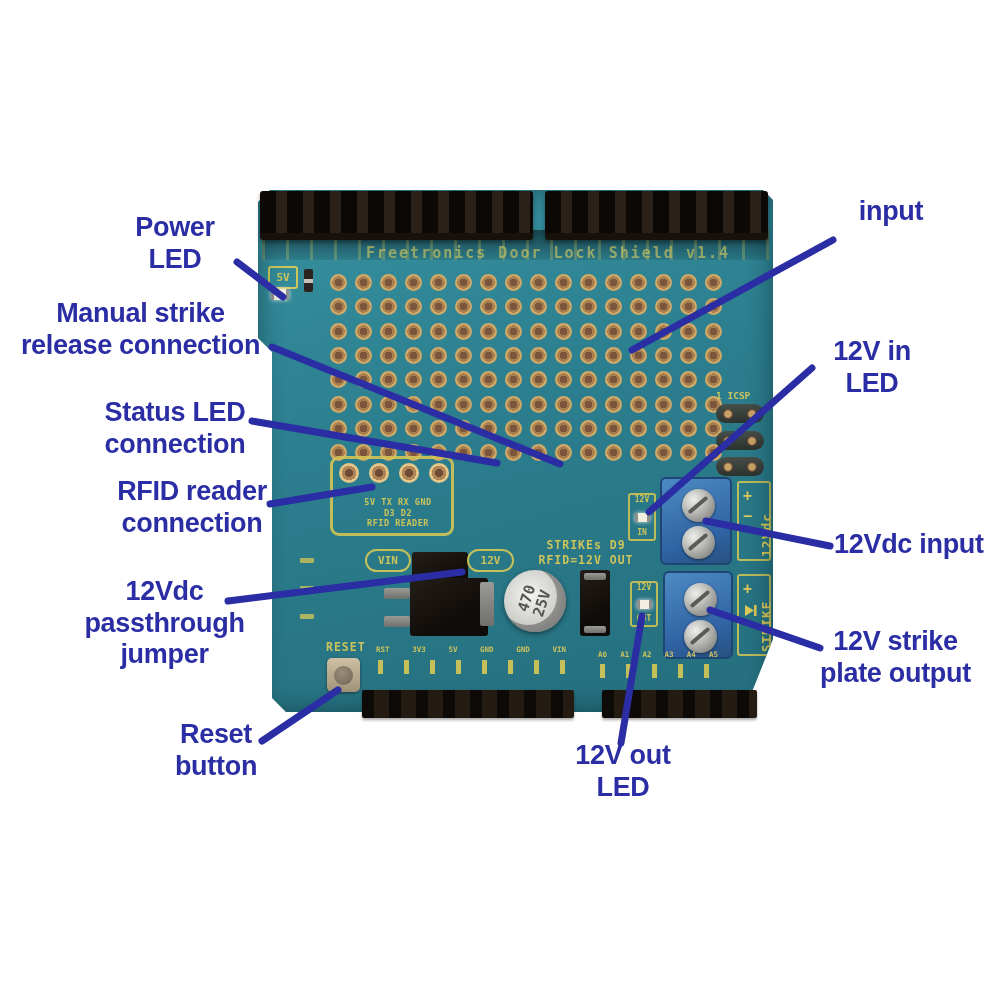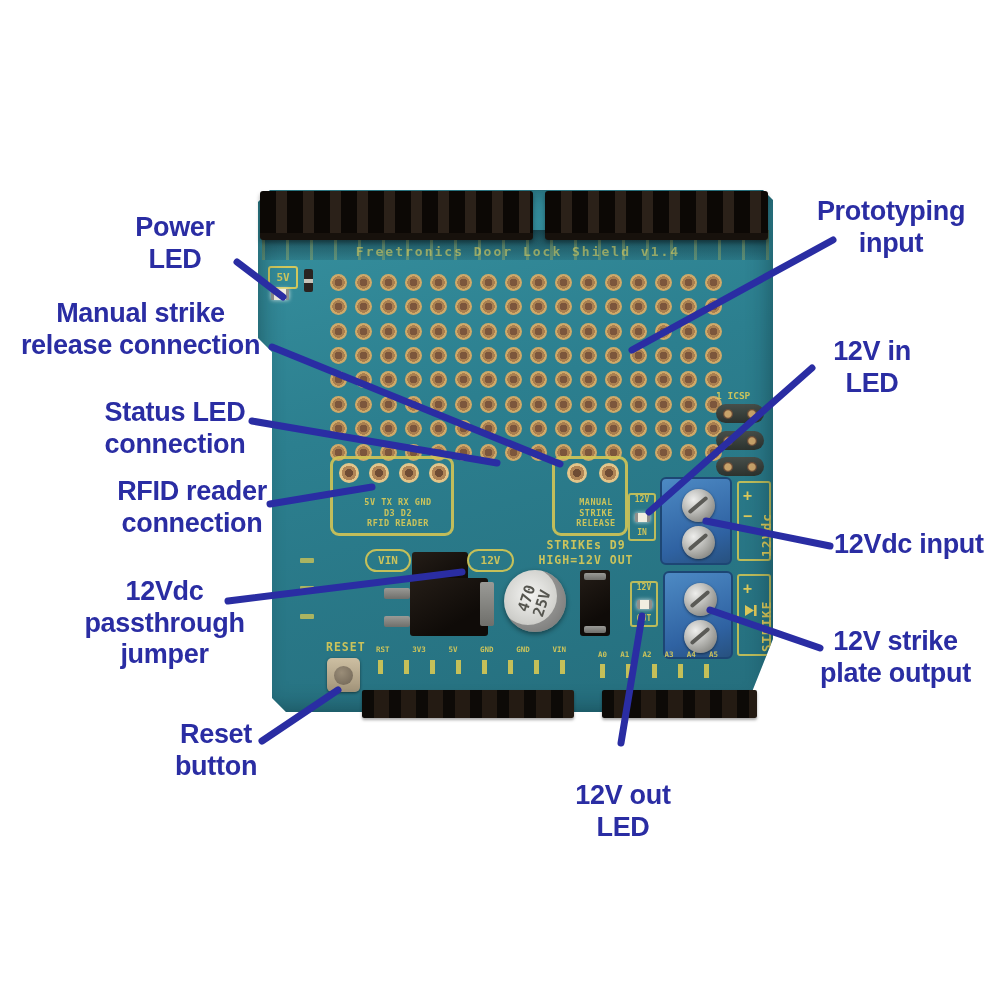--- a/index.html
+++ b/index.html
@@ -7,21 +7,21 @@
           font-family:"Liberation Sans",sans-serif;}
   
   #board{position:absolute;left:258px;top:190px;width:515px;height:522px;
     background:linear-gradient(165deg,#37919f 0%,#2c7f8f 40%,#256e7d 100%);
     clip-path:polygon(0px 12px,12px 0px,505px 0px,515px 10px,515px 449px,486px 522px,28px 522px,14px 508px,14px 162px,0px 148px);}
   #board .inner-shade{position:absolute;inset:0;box-shadow:inset 0 0 26px rgba(0,20,25,.45);pointer-events:none;}
   .solder-band{position:absolute;left:4px;top:40px;width:507px;height:30px;
     background:repeating-linear-gradient(90deg,rgba(214,202,88,.28) 0 3px,rgba(0,0,0,0) 3px 24px),
                linear-gradient(rgba(6,20,26,.6),rgba(6,20,26,.12));}
   .silk{color:rgba(217,202,88,.92);font-family:"DejaVu Sans Mono",monospace;font-weight:bold;}
-  #silk-title{position:absolute;left:55px;top:54px;width:410px;text-align:center;font-size:13px;
+  #silk-title{position:absolute;left:62px;top:54px;width:410px;text-align:right;font-size:15px;
     letter-spacing:2px;color:rgba(214,203,94,.62);white-space:nowrap;}
   
   .hole{position:absolute;width:17px;height:17px;border-radius:50%;
     background:radial-gradient(circle at 50% 50%,#7c563c 0 31%,#a97f50 31% 52%,#cfa968 52% 74%,rgba(0,0,0,0) 76%);}
   .hole2{position:absolute;width:20px;height:20px;border-radius:50%;
     background:radial-gradient(circle at 50% 50%,#6e4c34 0 30%,#b08556 30% 52%,#e3c589 52% 76%,rgba(0,0,0,0) 78%);}
   
   .label-box{position:absolute;border:2px solid rgba(217,202,88,.95);border-radius:3px;
     display:flex;align-items:center;justify-content:center;}
   .led-chip{position:absolute;background:linear-gradient(90deg,#8f8f8c 0 3px,#f2eee0 3px calc(100% - 3px),#8f8f8c calc(100% - 3px) 100%);
@@ -249,33 +249,24 @@
       <div class="hole2" style="left:6px;top:4px;"></div>
         <div class="hole2" style="left:36px;top:4px;"></div>
       <div class="hole2" style="left:66px;top:4px;"></div>
         <div class="hole2" style="left:96px;top:4px;"></div>
       <div class="conn-text silk">
         <span>5V TX RX GND</span><br>
         <span>D3 D2</span><br>
         <span>RFID READER</span>
       </div>
     </div>
-    <div class="conn-box" style="left:294px;top:266px;width:76px;">
-      <div class="hole2" style="left:12px;top:4px;"></div>
-        <div class="hole2" style="left:44px;top:4px;"></div>
-      <div class="conn-text silk">
-        <span>MANUAL</span><br>
-        <span>STRIKE</span><br>
-        <span>RELEASE</span>
-      </div>
-    </div>
 
     <div class="silk" style="position:absolute;left:266px;top:348px;width:124px;text-align:center;font-size:11.5px;line-height:1.3;letter-spacing:1px;">
       <span>STRIKEs D9</span><br>
-      <span>HIGH=12V OUT</span>
+      <span>RFID=12V OUT</span>
     </div>
 
     <div class="led-ind silk" style="left:370px;top:303px;height:48px;">
       <span>12V</span>
       <span class="led-chip" style="position:static;width:15px;height:9px;"></span>
       <span>IN</span>
     </div>
 
     <div class="terminal" style="left:402px;top:287px;width:72px;height:88px;">
       <div class="screw" style="left:20px;top:10px;"></div>
@@ -397,32 +388,31 @@
   <div class="callout" style="left:72px;top:576px;width:185px;">
     <span>12Vdc</span>
     <span>passthrough</span>
     <span>jumper</span>
   </div>
   <div class="callout" style="left:160px;top:719px;width:112px;">
     <span>Reset</span>
     <span>button</span>
   </div>
   <div class="callout" style="left:806px;top:196px;width:170px;">
-    <span>Prototyping</span>
     <span>input</span>
   </div>
   <div class="callout" style="left:812px;top:336px;width:120px;">
     <span>12V in</span>
     <span>LED</span>
   </div>
   <div class="callout" style="left:834px;top:529px;width:160px;text-align:left;">
     <span>12Vdc input</span>
   </div>
   <div class="callout" style="left:798px;top:626px;width:195px;">
     <span>12V strike</span>
     <span>plate output</span>
   </div>
-  <div class="callout" style="left:558px;top:740px;width:130px;margin-top:40px;">
+  <div class="callout" style="left:558px;top:740px;width:130px;">
     <span>12V out</span>
     <span>LED</span>
   </div>
 
 </div>
 
 </body></html>

